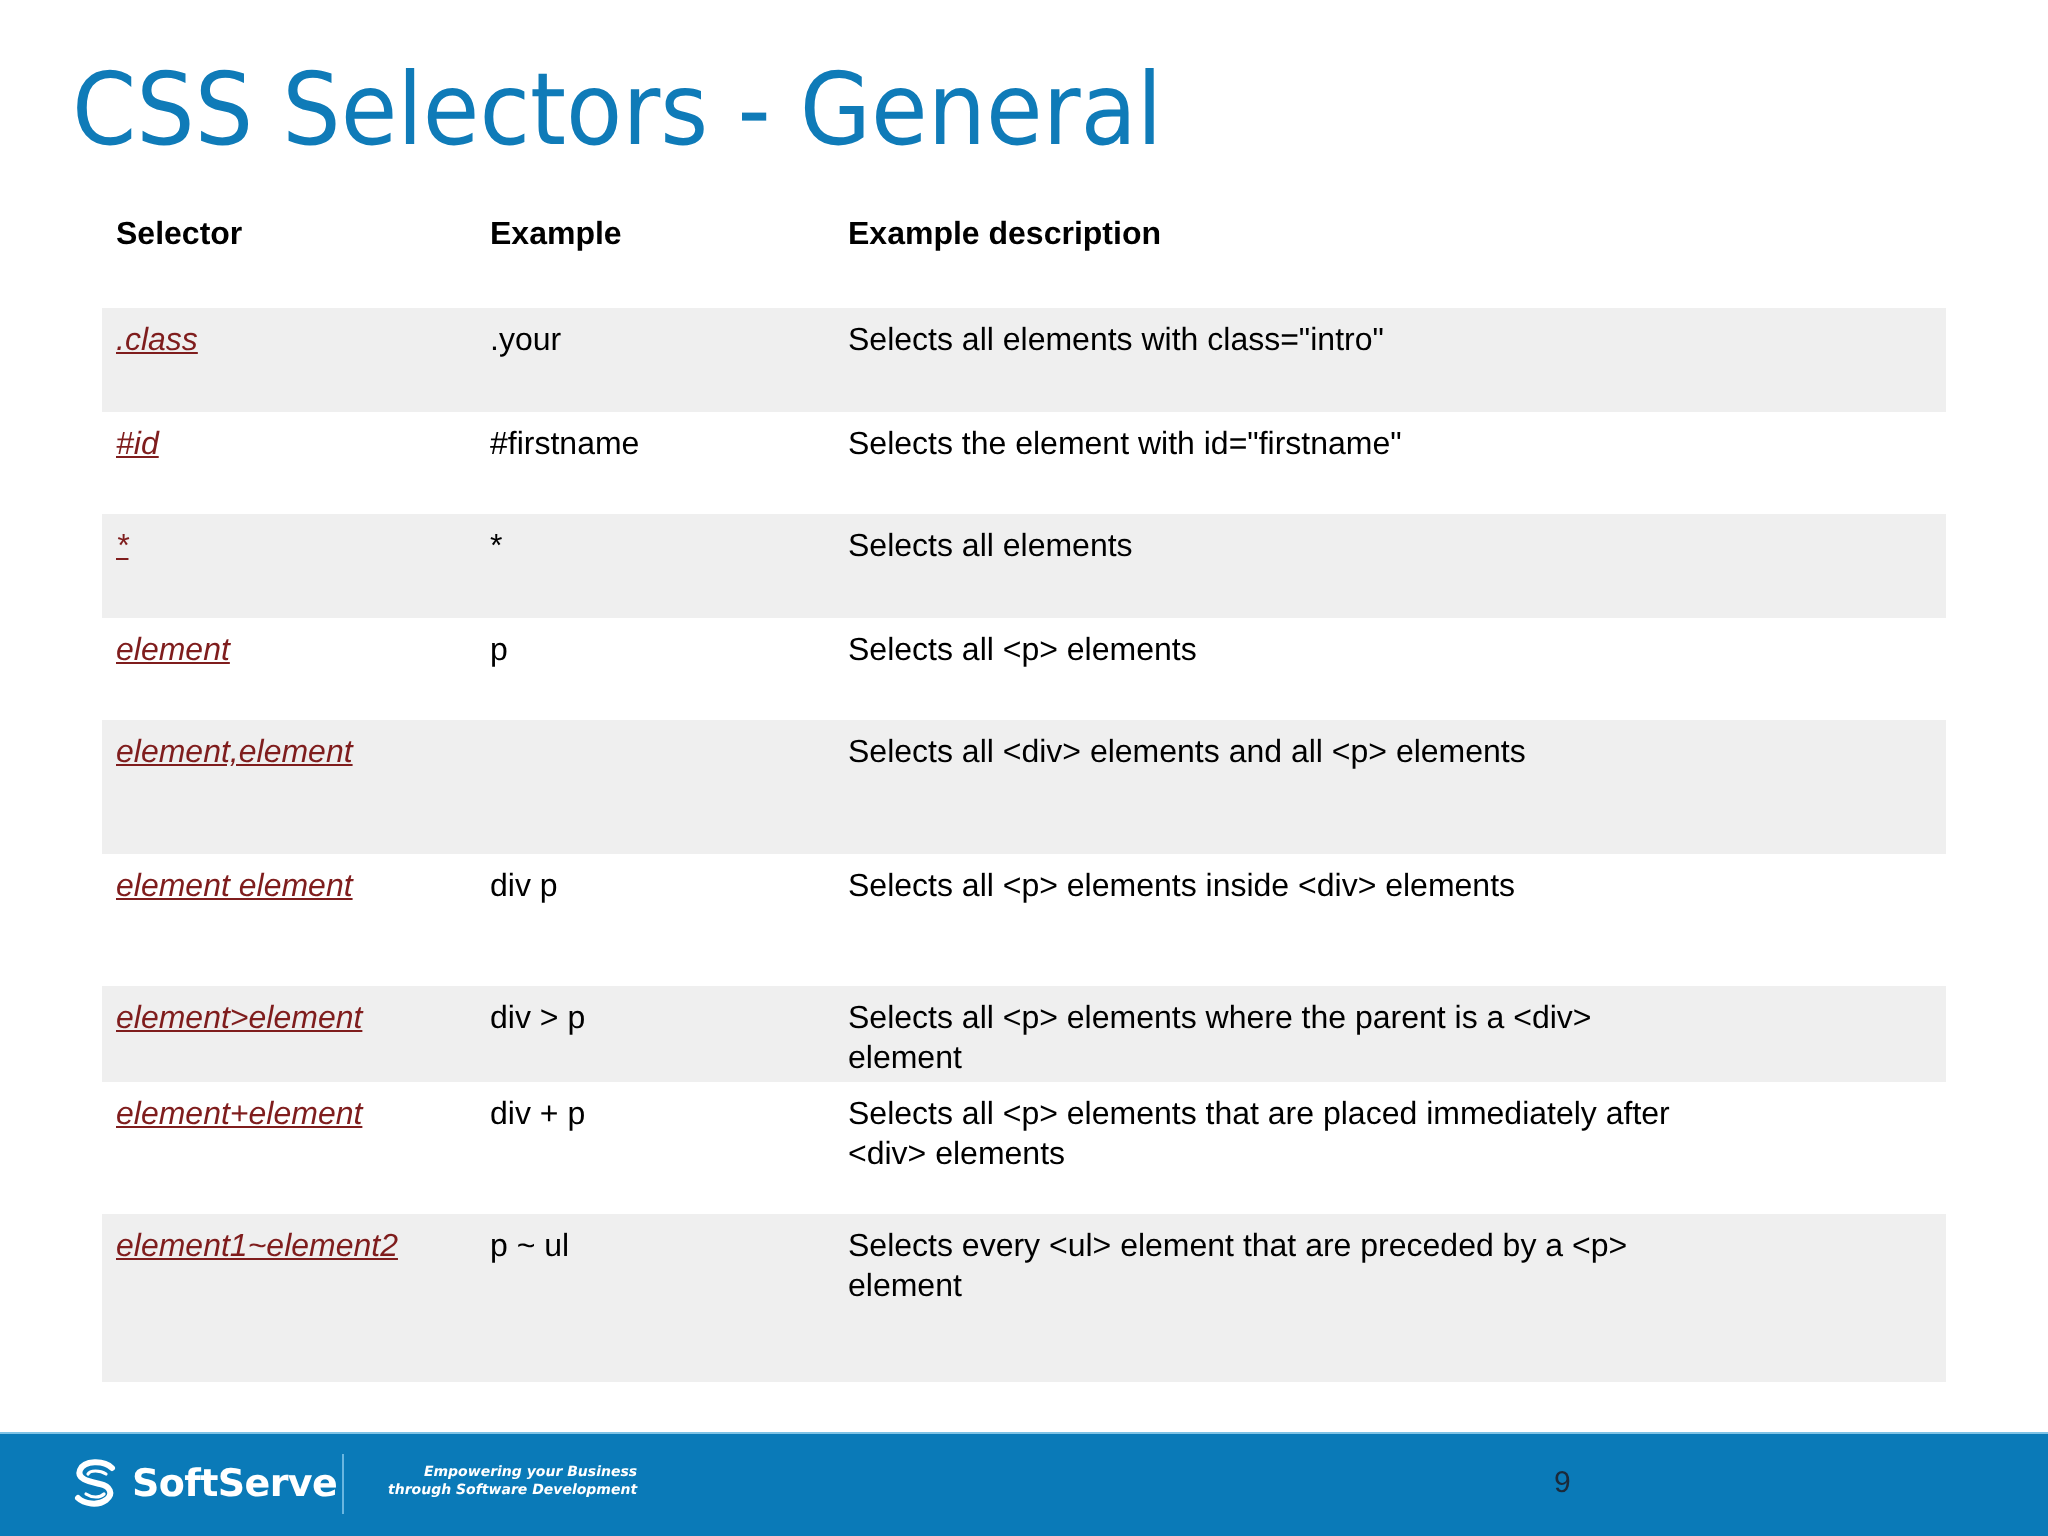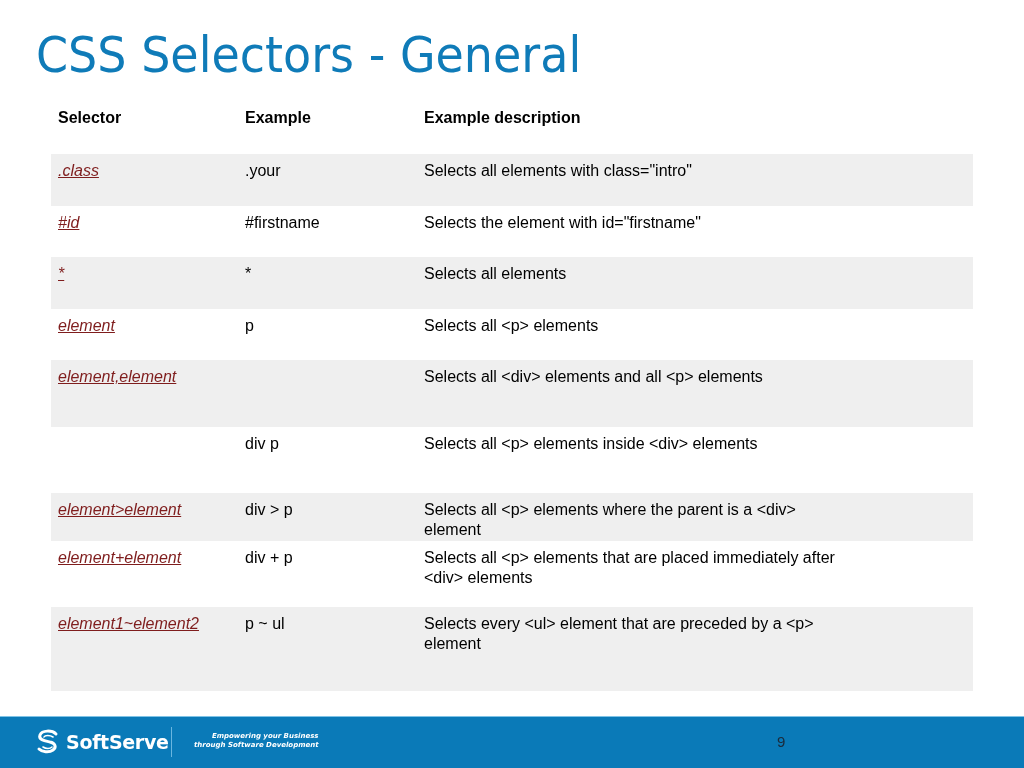--- a/index.html
+++ b/index.html
@@ -83,20 +83,21 @@
     <div class="cell c2">p</div>
     <div class="cell c3">Selects all &lt;p&gt; elements</div>
   </div>
 
   <div class="row shaded" style="height:67px;">
     <div class="cell c1"><span class="sel-link">element,element</span></div>
     <div class="cell c3">Selects all &lt;div&gt; elements and all &lt;p&gt; elements</div>
   </div>
 
   <div class="row" style="height:66px;">
+    <div class="cell c1"><span class="sel-link">element element</span></div>
     <div class="cell c2">div p</div>
     <div class="cell c3">Selects all &lt;p&gt; elements inside &lt;div&gt; elements</div>
   </div>
 
   <div class="row shaded" style="height:48px;">
     <div class="cell c1"><span class="sel-link">element&gt;element</span></div>
     <div class="cell c2">div &gt; p</div>
     <div class="cell c3">Selects all &lt;p&gt; elements where the parent is a &lt;div&gt; element</div>
   </div>
 

